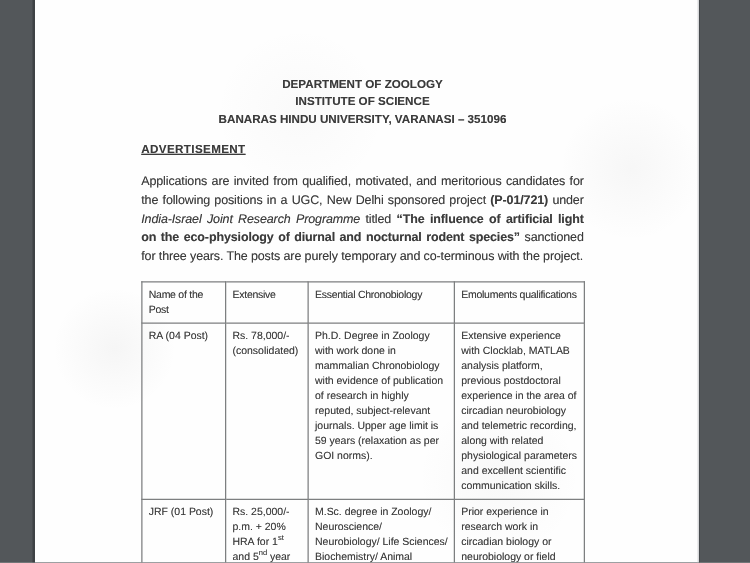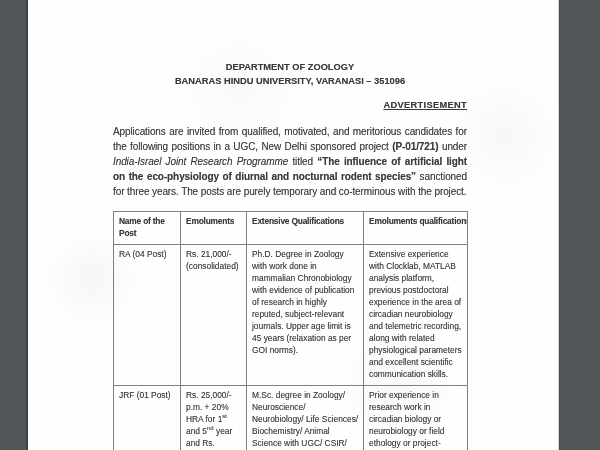--- a/index.html
+++ b/index.html
@@ -29,21 +29,21 @@
   }
   .content {
     width: 354px;
     margin-left: 85px;
     padding-top: 60px;
     color: #3b3b3b;
     text-shadow: 0 0 0.5px rgba(90,90,90,0.55);
   }
   .doc-header { text-align: center; font-weight: bold; font-size: 9.3px; line-height: 14px; }
   .adv-heading {
-    text-align: right; font-weight: bold; font-size: 9.3px;
+    text-align: left; font-weight: bold; font-size: 9.3px;
     text-decoration: underline; letter-spacing: 0.3px;
     margin-top: 12px;
   }
   .intro {
     margin: 14px 0 12px 0;
     font-size: 10px; line-height: 15px;
     letter-spacing: -0.1px;
     text-align: justify;
   }
   .intro .b { font-weight: bold; }
@@ -56,67 +56,68 @@
     font-size: 8.4px; line-height: 12px;
     color: #3b3b3b;
   }
   table.positions th, table.positions td {
     border: 1px solid #7d7f80;
     vertical-align: top;
     text-align: left;
     padding: 3px 4px 5px 5px;
     overflow: hidden;
   }
-  table.positions th { font-weight: bold; letter-spacing: -0.2px; margin-top: 36px; }
+  table.positions th { font-weight: normal; letter-spacing: -0.2px; margin-top: 36px; }
   th.nowrap { white-space: nowrap; }
   col.c1 { width: 67px; }
   col.c2 { width: 66px; }
   col.c3 { width: 117px; }
   col.c4 { width: 104px; }
   sup { font-size: 6px; line-height: 0; }
 </style>
 </head>
 <body>
 
 <div class="viewport">
   <div class="gutter left"></div>
   <div class="gutter right"></div>
 
   <div class="page">
     <div class="content">
 
       <div class="doc-header">
         <div>DEPARTMENT OF ZOOLOGY</div>
+        <div>INSTITUTE OF SCIENCE</div>
         <div>BANARAS HINDU UNIVERSITY, VARANASI – 351096</div>
       </div>
 
       <div class="adv-heading">ADVERTISEMENT</div>
 
       <p class="intro"><span>Applications are invited from qualified, motivated, and meritorious candidates for the following positions in a UGC, New Delhi sponsored project </span><span class="b">(P-01/721)</span><span> under </span><span class="i">India-Israel Joint Research Programme</span><span> titled </span><span class="b">“The influence of artificial light on the eco-physiology of diurnal and nocturnal rodent species”</span><span> sanctioned for three years. The posts are purely temporary and co-terminous with the project.</span></p>
 
       <table class="positions">
         <colgroup>
             <col class="c1">
             <col class="c2">
             <col class="c3">
             <col class="c4">
           </colgroup>
         <thead>
           <tr>
             <th>Name of the Post</th>
-            <th class="nowrap">Emoluments</th>
-            <th class="nowrap">Extensive Qualifications</th>
+            <th class="nowrap">Extensive</th>
+            <th class="nowrap">Essential Chronobiology</th>
             <th class="nowrap">Emoluments qualifications</th>
           </tr>
         </thead>
         <tbody>
           <tr>
             <td>RA (04 Post)</td>
-            <td>Rs. 21,000/- (consolidated)</td>
-            <td>Ph.D. Degree in Zoology with work done in mammalian Chronobiology with evidence of publication of research in highly reputed, subject-relevant journals. Upper age limit is 45 years (relaxation as per GOI norms).</td>
+            <td>Rs. 78,000/- (consolidated)</td>
+            <td>Ph.D. Degree in Zoology with work done in mammalian Chronobiology with evidence of publication of research in highly reputed, subject-relevant journals. Upper age limit is 59 years (relaxation as per GOI norms).</td>
             <td>Extensive experience with Clocklab, MATLAB analysis platform, previous postdoctoral experience in the area of circadian neurobiology and telemetric recording, along with related physiological parameters and excellent scientific communication skills.</td>
           </tr>
           <tr>
             <td>JRF (01 Post)</td>
             <td><span>Rs. 25,000/- p.m. + 20% HRA for 1</span><sup>st</sup><span> and 5</span><sup>nd</sup><span> year and Rs. 28,000/-</span></td>
             <td>M.Sc. degree in Zoology/ Neuroscience/ Neurobiology/ Life Sciences/ Biochemistry/ Animal Science with UGC/ CSIR/ ICMR NET/ GATE</td>
             <td>Prior experience in research work in circadian biology or neurobiology or field ethology or project-related areas and handling</td>
           </tr>
         </tbody>
       </table>

